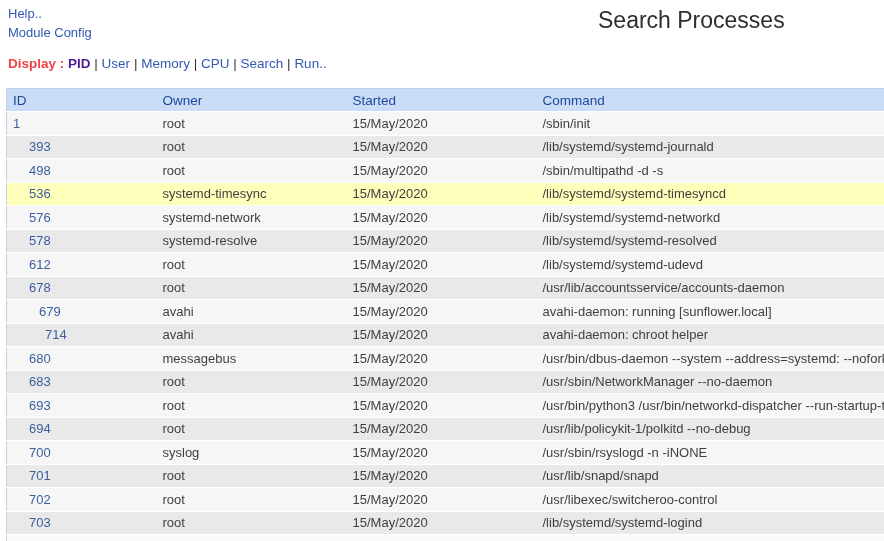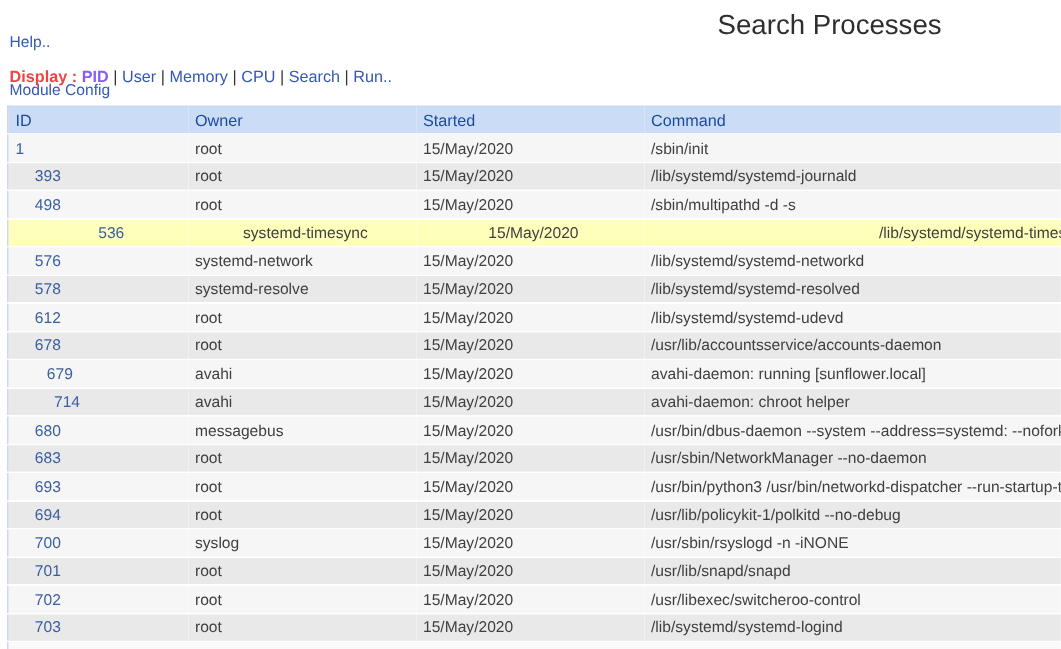--- a/index.html
+++ b/index.html
@@ -5,21 +5,21 @@
   html, body { margin: 0; padding: 0; }
   body {
     position: relative;
     width: 884px;
     height: 541px;
     overflow: hidden;
     background: #ffffff;
     font-family: "Liberation Sans", sans-serif;
     color: #3f3f3f;
   }
-  a { text-decoration: none; cursor: pointer; margin-top: 21px; }
+  a { text-decoration: none; cursor: pointer; }
 
   
   .top-links {
     position: absolute;
     left: 8px;
     top: 4px;
     font-size: 13px;
     line-height: 19px;
   }
   .top-links a { display: block; color: var(--link-blue); }
@@ -38,21 +38,21 @@
   
   .display-bar {
     position: absolute;
     left: 8px;
     top: 56px;
     font-size: 13.5px;
     color: #1a1a1a;
     white-space: nowrap;
   }
   .display-bar .lbl { font-weight: bold; color: #ef4444; }
-  .display-bar .cur { font-weight: bold; color: #8b5cf6; }
+  .display-bar .cur { font-weight: bold; color: #4c1d95; }
   .display-bar .sep { color: #333333; font-weight: 400; }
   .display-bar a { color: var(--link-blue); }
 
   
   .table-wrap {
     position: absolute;
     left: 6px;
     top: 88px;
     width: 1100px;
   }
@@ -80,21 +80,21 @@
   table.proc tbody td {
     height: 22.5px;
     padding: 0 0 0 6px;
     border-bottom: 1px solid #ffffff;
     white-space: nowrap;
     overflow: hidden;
     color: #3f3f3f;
   }
   table.proc tbody tr:nth-child(odd)  td { background: var(--row-light); }
   table.proc tbody tr:nth-child(even) td { background: var(--row-dark); }
-  table.proc tbody tr.highlight td { background: var(--highlight-yellow); text-align: center; }
+  table.proc tbody tr.highlight td { background: var(--highlight-yellow); }
   table.proc tbody td.c-id a { color: var(--pid-blue); }
   table.proc tfoot td {
     height: 20px;
     background: #fafafb;
     border: none;
   }
 </style>
 </head>
 <body>
 

